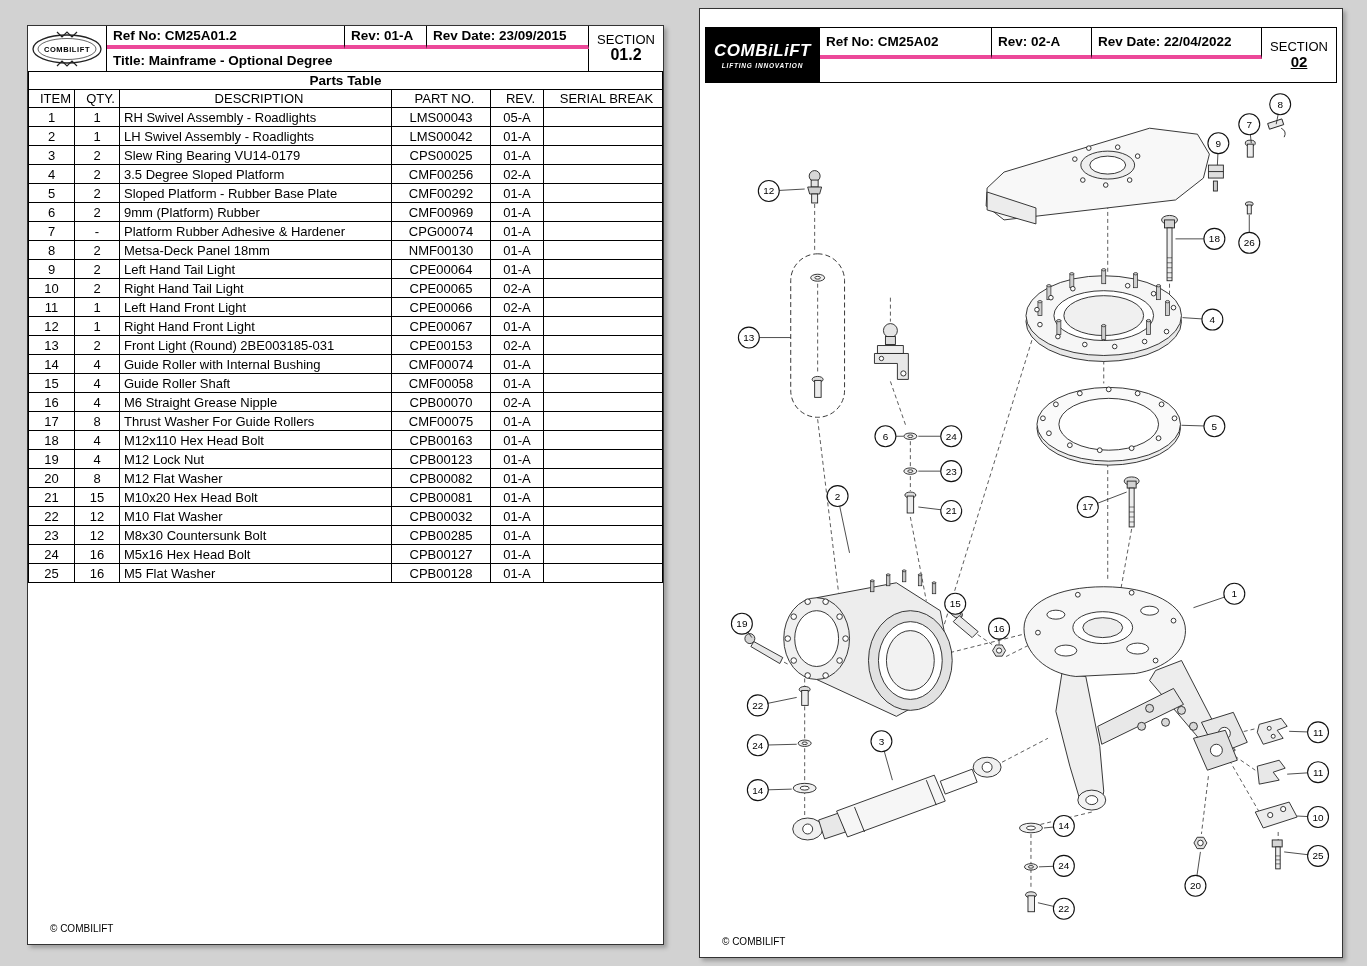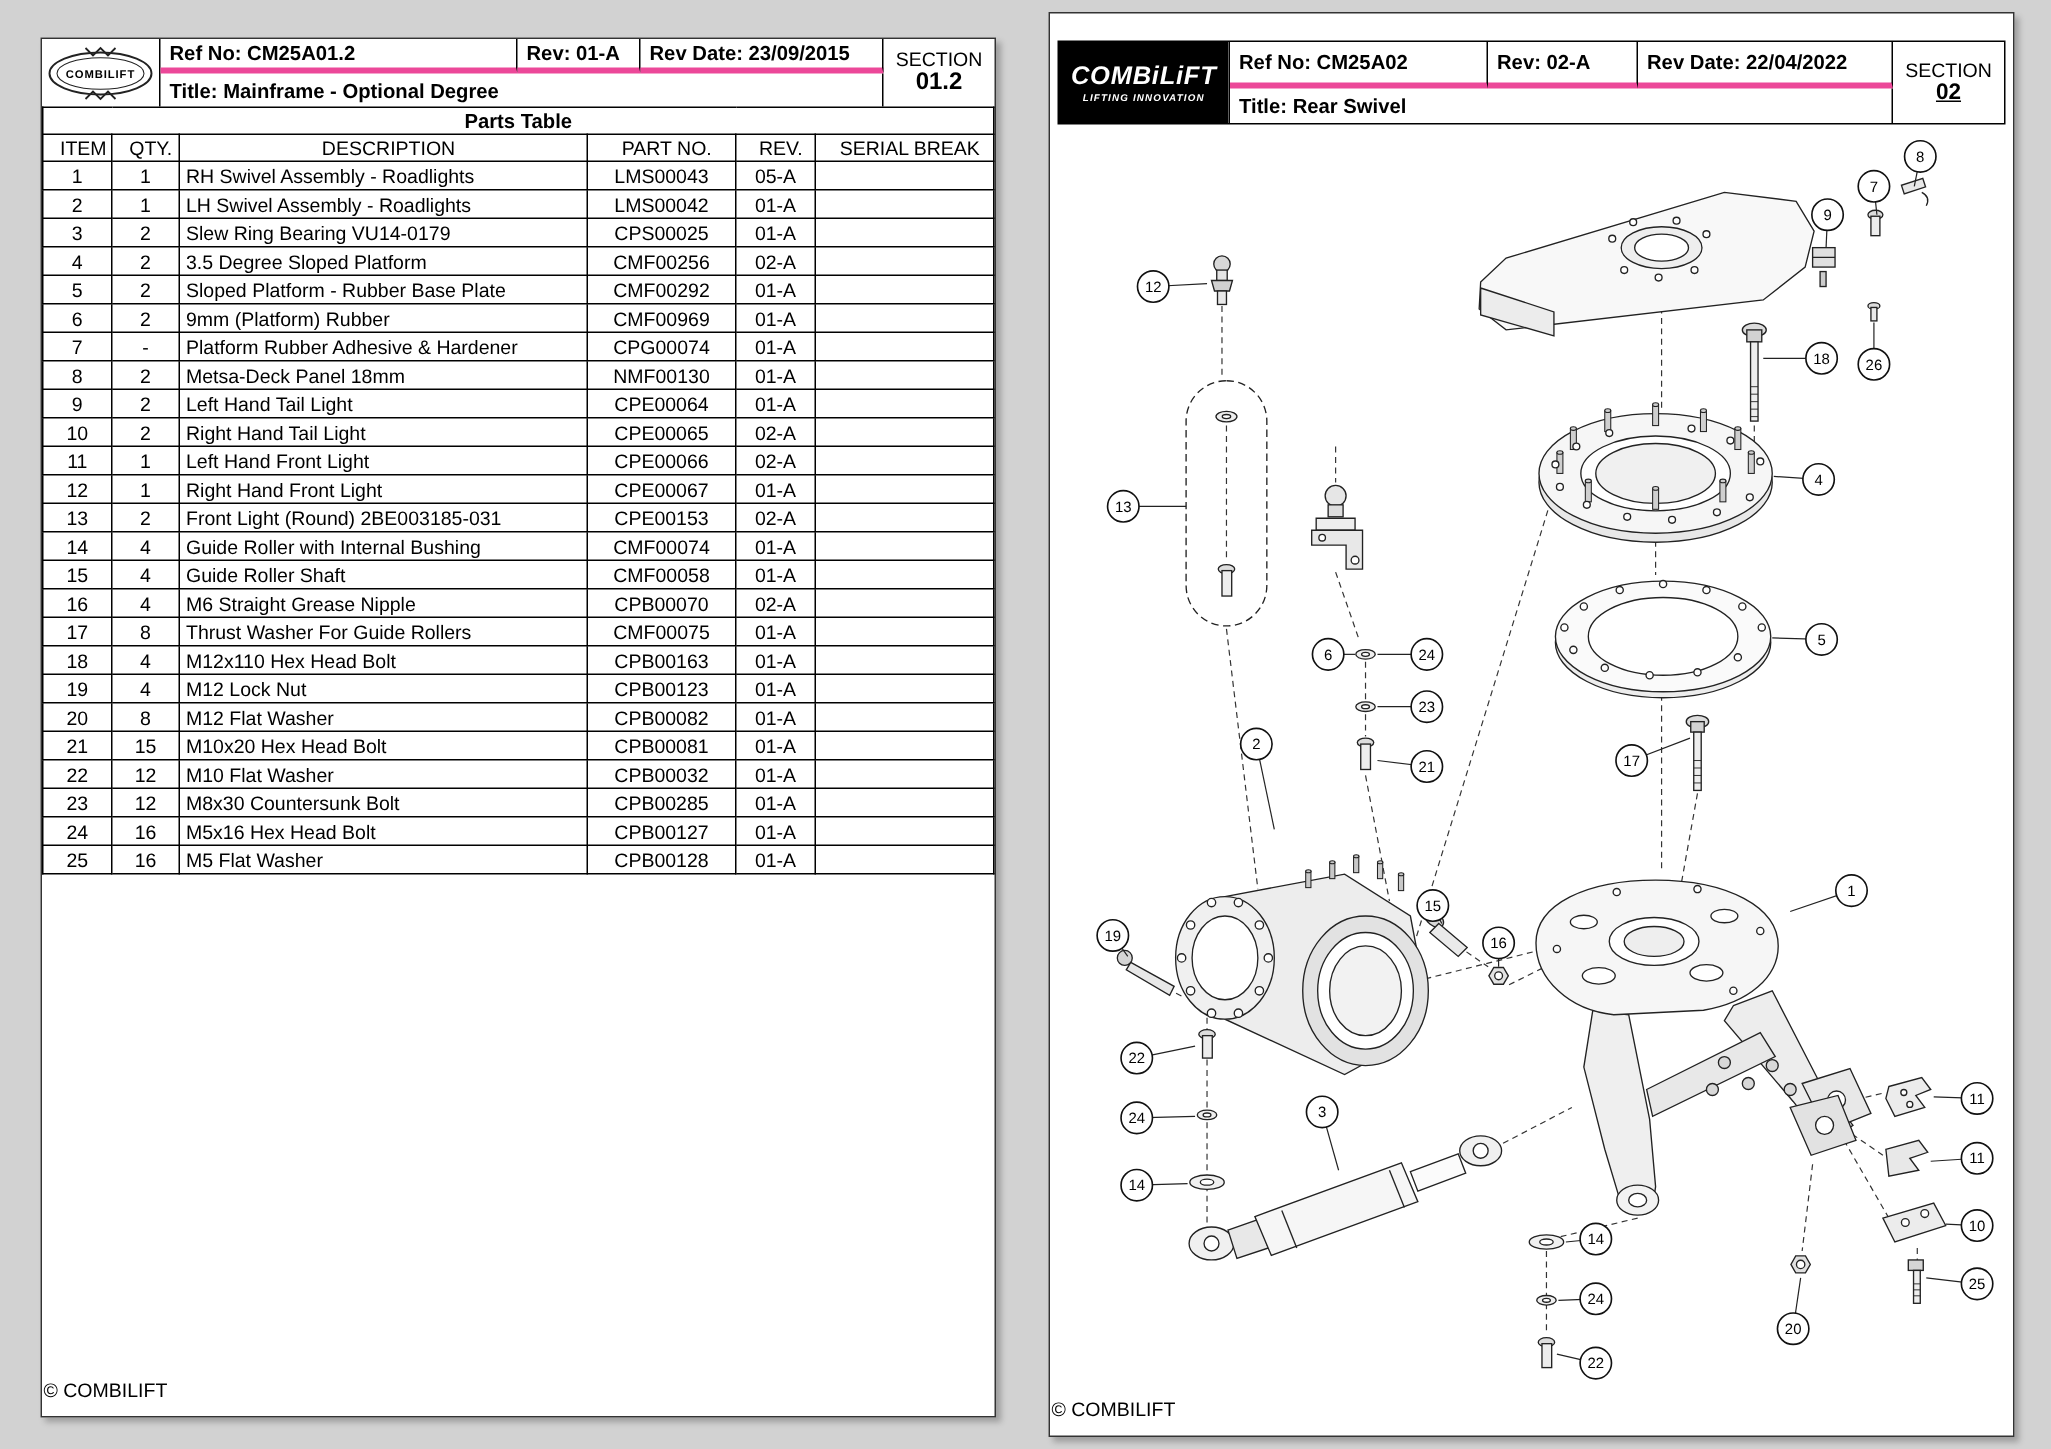--- a/index.html
+++ b/index.html
@@ -69,21 +69,21 @@
     border:1px solid #000;
     padding:0 4px; height:19px; line-height:17px;
     overflow:hidden; white-space:nowrap;
   }
   #parts-table .title-row th { font-weight:700; font-size:13.5px; height:18px; }
   #parts-table .col-row th   { font-weight:400; height:18px;padding-left:11px; }
   #parts-table th { text-align:center; }
   td.ac { text-align:center; }
   td.al { text-align:left; }
 
-  .footer { position:absolute; left:1px; bottom:10px; font-size:13px; }
+  .footer { position:absolute; left:22px; bottom:10px; font-size:10px; }
 
   #diagram { position:absolute; left:5px; top:78px; width:632px; height:848px; }
 </style>
 </head>
 <body>
 
 <div class="page" id="left-page">
 
   <div class="hdr" id="left-hdr">
     <div class="hcell logocell span2 nbb">
@@ -343,21 +343,20 @@
         <div class="logo-sub">LIFTING INNOVATION</div>
       </div>
     </div>
     <div class="hcell">Ref No: CM25A02</div>
     <div class="hcell">Rev: 02-A</div>
     <div class="hcell">Rev Date: 22/04/2022</div>
     <div class="hcell sectioncell span2 nbr nbb">
       <div class="sec-word">SECTION</div>
       <div class="sec-num">02</div>
     </div>
-    <div class="hcell titlecell nbb">Title: Rear Swivel</div>
   </div>
 
   <svg id="diagram" viewBox="0 0 634 848">
 
     <g stroke="#333" stroke-width="0.8" fill="none" stroke-dasharray="4 3">
       <path d="M404,96 V186"></path>
       <path d="M110,116 V164"></path>
       <path d="M113,196 V286"></path>
       <path d="M186,210 V234"></path>
       <path d="M186,294 L202,340"></path>

